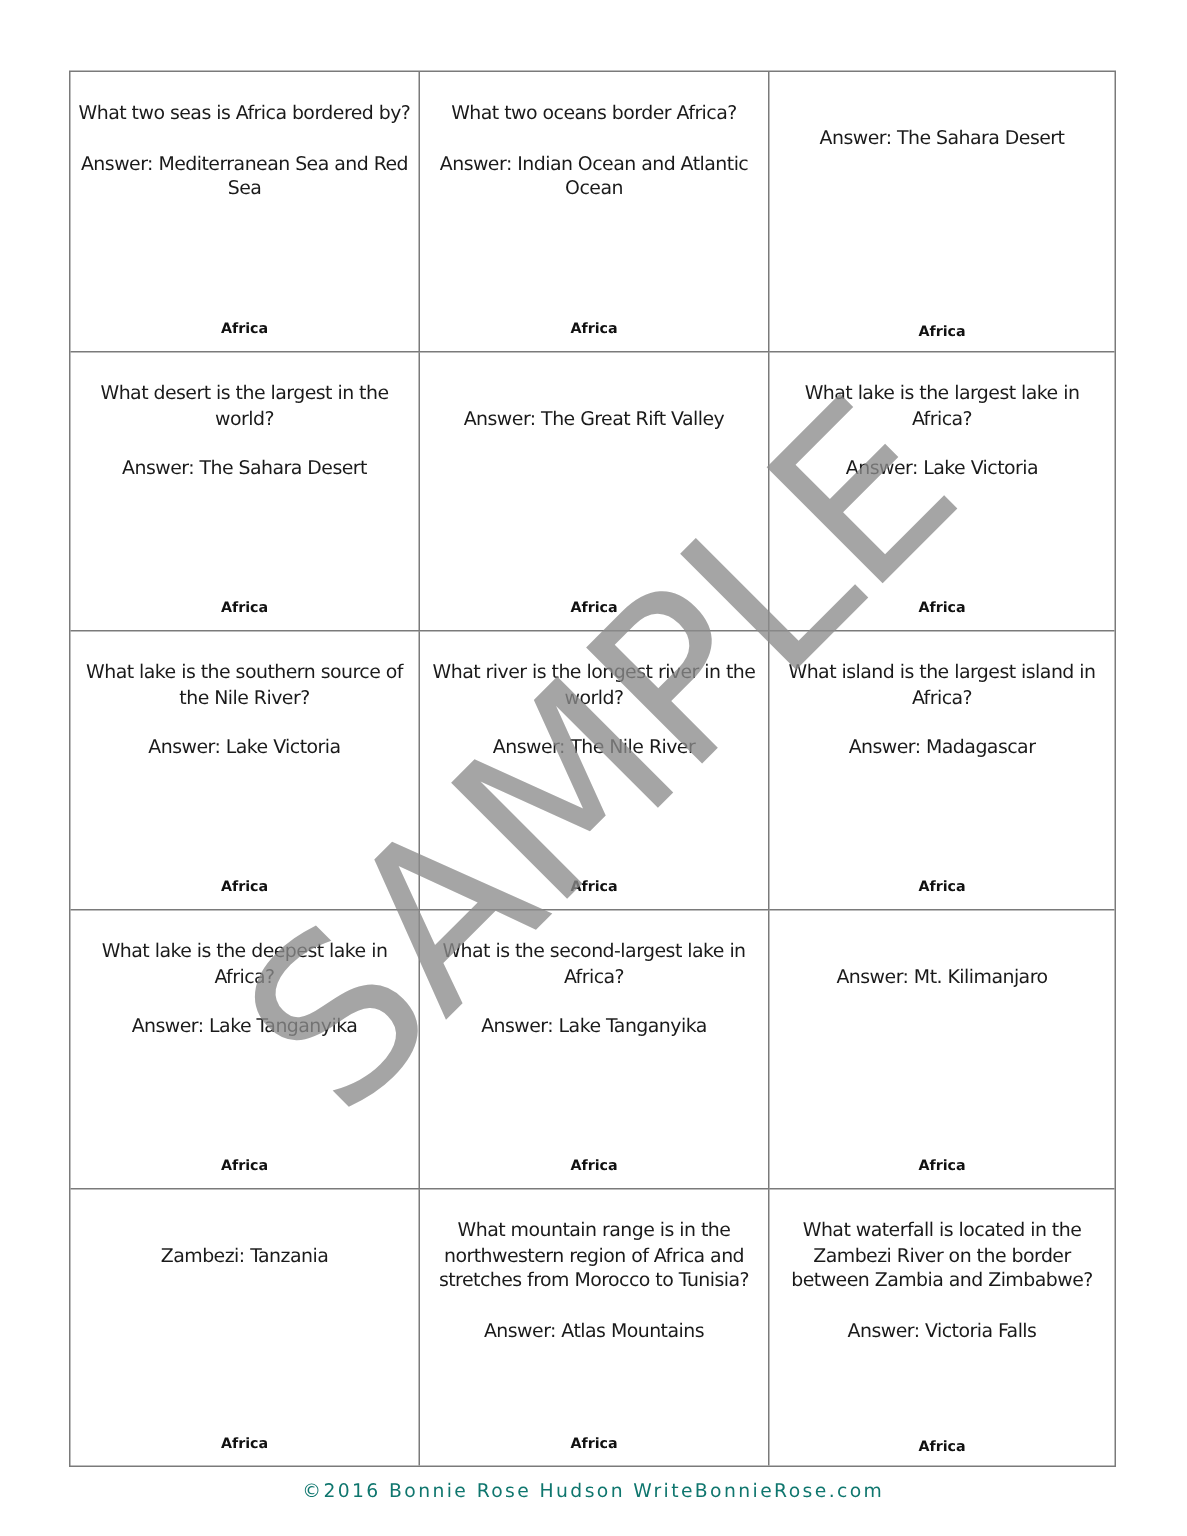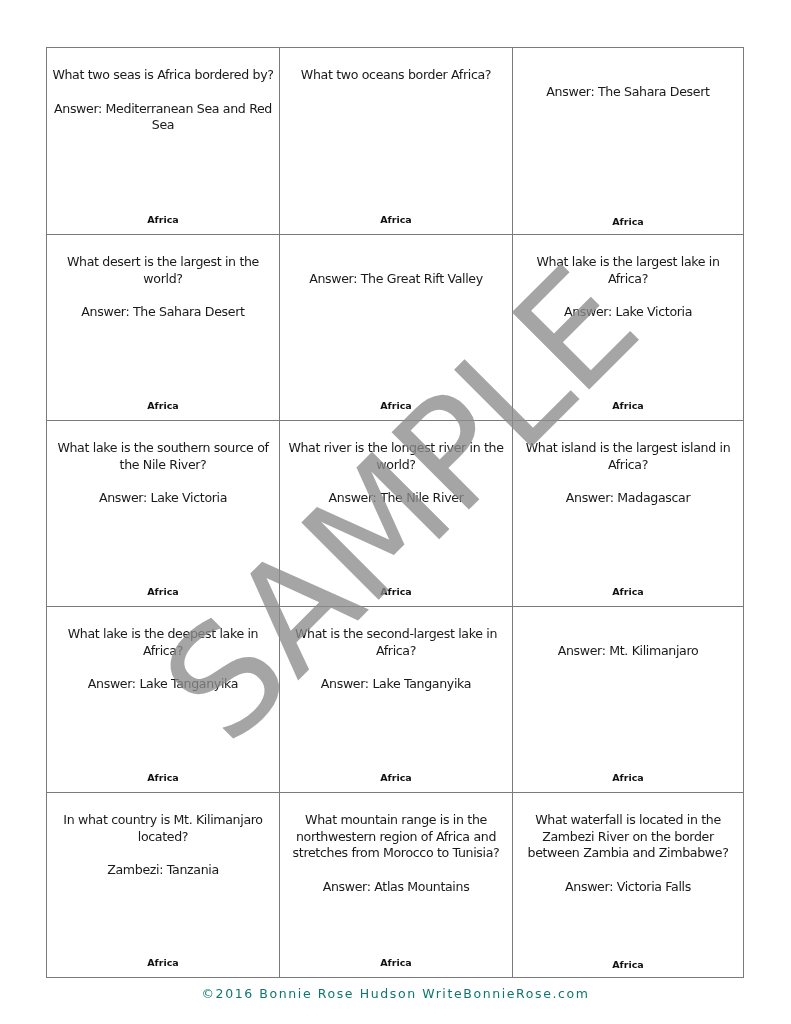--- a/index.html
+++ b/index.html
@@ -90,20 +90,21 @@
 
   <div class="card-grid">
 
     <div class="card col-1 row-1">
       <span class="question">What two seas is Africa bordered by?</span>
       <span class="answer">Answer: Mediterranean Sea and Red Sea</span>
       <span class="category">Africa</span>
     </div>
     <div class="card col-2 row-1">
       <span class="question">What two oceans border Africa?</span>
+      <span class="answer">Answer: Indian Ocean and Atlantic Ocean</span>
       <span class="category">Africa</span>
     </div>
     <div class="card col-3 row-1">
       <span class="answer">Answer: The Sahara Desert</span>
       <span class="category low">Africa</span>
     </div>
 
     <div class="card col-1 row-2">
       <span class="question">What desert is the largest in the world?</span>
       <span class="answer">Answer: The Sahara Desert</span>
@@ -144,21 +145,20 @@
       <span class="question">What is the second-largest lake in Africa?</span>
       <span class="answer">Answer: Lake Tanganyika</span>
       <span class="category">Africa</span>
     </div>
     <div class="card col-3 row-4">
       <span class="answer">Answer: Mt. Kilimanjaro</span>
       <span class="category">Africa</span>
     </div>
 
     <div class="card col-1 row-5">
-      <span class="question">In what country is Mt. Kilimanjaro located?</span>
       <span class="answer">Zambezi: Tanzania</span>
       <span class="category">Africa</span>
     </div>
     <div class="card col-2 row-5">
       <span class="question">What mountain range is in the northwestern region of Africa and stretches from Morocco to Tunisia?</span>
       <span class="answer">Answer: Atlas Mountains</span>
       <span class="category">Africa</span>
     </div>
     <div class="card col-3 row-5">
       <span class="question">What waterfall is located in the Zambezi River on the border between Zambia and Zimbabwe?</span>

